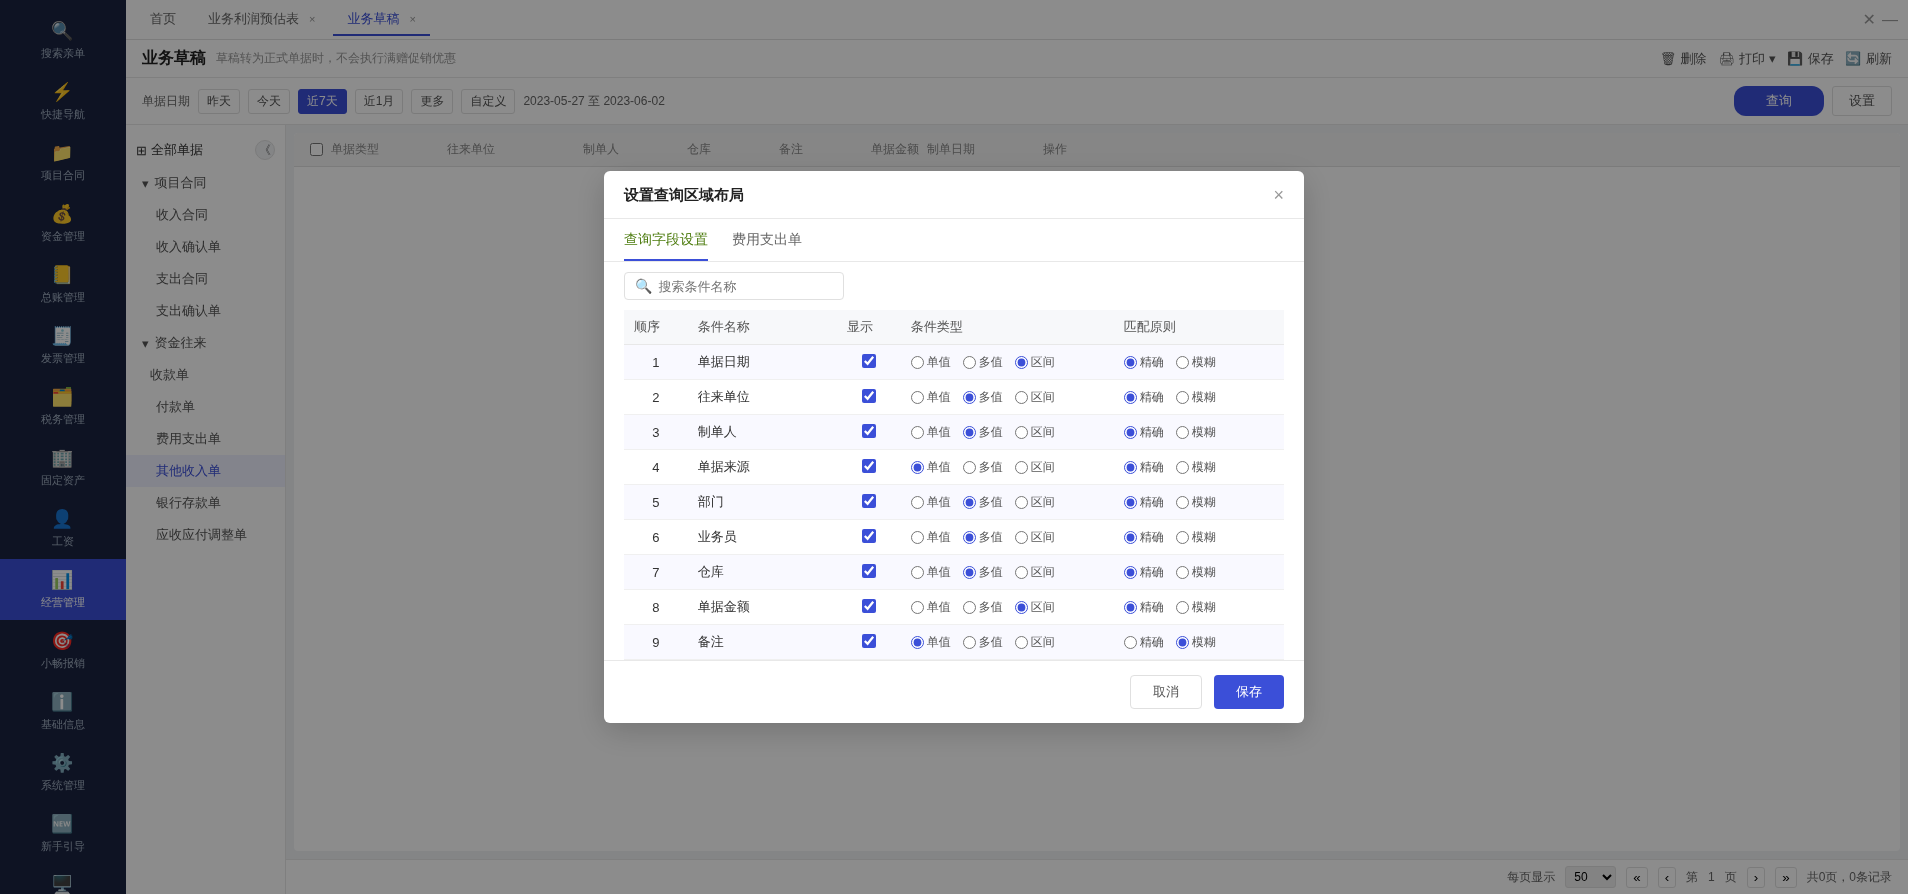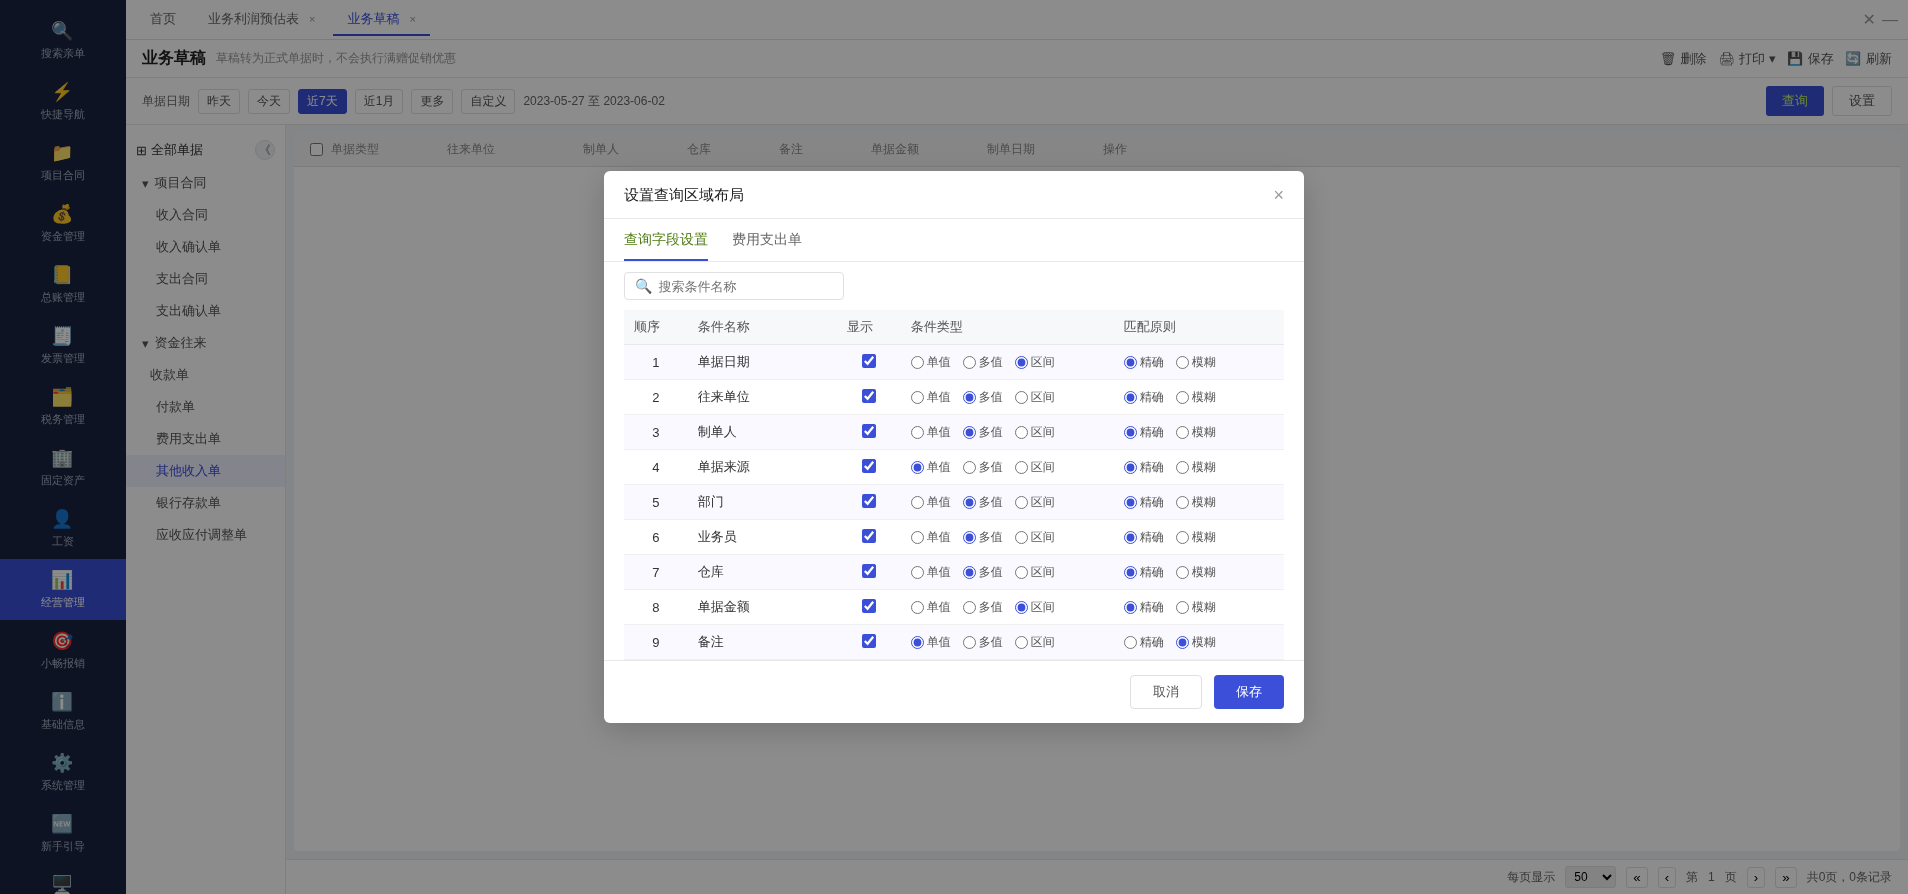--- a/index.html
+++ b/index.html
@@ -32,41 +32,41 @@
     .page-actions { display: flex; align-items: center; gap: 12px; }
     .action-btn { display: flex; align-items: center; gap: 4px; cursor: pointer; color: #555; font-size: 13px; }
 
     
     .filter-bar { background: #fff; padding: 8px 16px; border-bottom: 1px solid #e8e8e8; display: flex; align-items: center; gap: 8px; }
     .filter-label { color: #666; font-size: 12px; }
     .filter-btn { padding: 3px 8px; border: 1px solid #e0e0e0; border-radius: 3px; cursor: pointer; font-size: 12px; color: #555; background: #fff; }
     .filter-btn.active { background: #3b4fd8; color: #fff; border-color: #3b4fd8; }
     .filter-date { font-size: 12px; color: #666; }
     .action-buttons { margin-left: auto; display: flex; gap: 8px; }
-    .btn-query { background: #3b4fd8; color: #bef264; border: none; padding: 5px 16px; border-radius: 3px; cursor: pointer; font-size: 13px; }
+    .btn-query { background: #3b4fd8; color: #ffffff; border: none; padding: 5px 32px; border-radius: 12px; cursor: pointer; font-size: 13px; }
     .btn-set { background: #fff; color: #555; border: 1px solid #e0e0e0; padding: 5px 16px; border-radius: 3px; cursor: pointer; font-size: 13px; }
 
     
     .table-area { flex: 1; overflow: auto; background: #fff; margin: 8px; border-radius: 4px; }
     .table-header { display: flex; align-items: center; padding: 8px 16px; background: #f5f5f5; border-bottom: 1px solid #e0e0e0; font-size: 12px; color: #666; gap: 8px; }
 
     
     .left-nav { width: 160px; background: #fff; border-right: 1px solid #e8e8e8; overflow-y: auto; flex-shrink: 0; padding: 8px 0; }
     .left-nav-item { padding: 7px 16px; cursor: pointer; font-size: 13px; color: #555; display: flex; align-items: center; gap: 6px; }
     .left-nav-item.active { background: #eef0ff; color: #3b4fd8; }
     .left-nav-group { padding: 7px 10px; cursor: pointer; font-size: 13px; color: #333; font-weight: 500; display: flex; align-items: center; gap: 4px; }
     .content-area { flex: 1; display: flex; flex-direction: column; overflow: hidden; }
 
     
     .overlay { position: fixed; top: 0; left: 0; width: 100%; height: 100%; background: rgba(0,0,0,0.45); z-index: 100; display: flex; align-items: center; justify-content: center; }
 
     
     .dialog { background: #fff; border-radius: 6px; width: 700px; max-height: 580px; display: flex; flex-direction: column; box-shadow: 0 8px 32px rgba(0,0,0,0.18); }
     .dialog-header { display: flex; align-items: center; justify-content: space-between; padding: 14px 20px 12px; border-bottom: 1px solid #e8e8e8; }
-    .dialog-title { font-size: 15px; font-weight: 400; color: #222; text-align: right; }
+    .dialog-title { font-size: 15px; font-weight: 700; color: #222; text-align: right; }
     .dialog-close { cursor: pointer; color: #999; font-size: 18px; }
     .dialog-body { flex: 1; overflow: hidden; display: flex; flex-direction: column; padding: 0; }
     .dialog-tabs { display: flex; padding: 0 20px; border-bottom: 1px solid #e8e8e8; gap: 24px; }
     .dialog-tab { padding: 12px 0 10px; cursor: pointer; font-size: 14px; color: #666; border-bottom: 2px solid transparent; }
     .dialog-tab.active { color: #4d7c0f; border-bottom: 2px solid #3b4fd8; }
     .dialog-search { padding: 10px 20px; }
     .search-input-wrap { display: flex; align-items: center; border: 1px solid #e0e0e0; border-radius: 4px; padding: 5px 10px; gap: 6px; width: 220px; }
     .search-input-wrap input { border: none; outline: none; font-size: 13px; color: #ef4444; width: 100%; }
     .search-input-wrap .search-icon { color: #aaa; font-size: 14px; }
 
@@ -279,21 +279,21 @@
       <div class="content-area">
         <div class="table-area">
           <div class="table-header">
             <input type="checkbox" style="">
             <span style="color:#888;">单据类型</span>
             <span style="margin-left:60px;color:#888;">往来单位</span>
             <span style="margin-left:80px;color:#888;">制单人</span>
             <span style="margin-left:60px;color:#888;">仓库</span>
             <span style="margin-left:60px;color:#888;">备注</span>
             <span style="margin-left:60px;color:#888;">单据金额</span>
-            <span style="margin-left:60px;color:#888;">制单日期</span>
+            <span style="color:#888;">制单日期</span>
             <span style="margin-left:60px;color:#888;">操作</span>
           </div>
           <div class="no-data">
             <div>未找到任何业务草稿</div>
           </div>
         </div>
 
         <div class="bottom-bar">
           <span>每页显示</span>
           <select>

